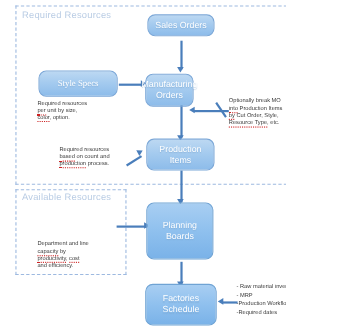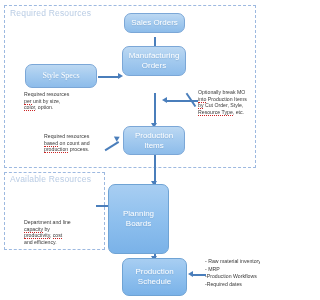--- a/index.html
+++ b/index.html
@@ -10,20 +10,21 @@
     width: 260px;
     height: 300px;
     background: #ffffff;
     font-family: "Liberation Sans", sans-serif;
     overflow: hidden;
   }
   #canvas {
     position: relative;
     width: 260px;
     height: 300px;
+    margin-left: 10px;
   }
 
   
   .region {
     position: absolute;
     border: 1px dashed #9db9e0;
     box-sizing: border-box;
   }
   .region-label {
     position: absolute;
@@ -137,28 +138,28 @@
   <div class="conn vline" style="left:154px; top:238px; height:20px;"></div>
   <div class="arrow arrow-down" style="left:151px; top:256px;"></div>
 
   <div class="conn hline" style="left:192px; top:274px; width:14px;"></div>
   <div class="arrow arrow-left" style="left:188px; top:270.5px;"></div>
 
   <div class="node" style="left:124px; top:13px; width:61px; height:20px;">Sales Orders</div>
 
   <div class="node" style="left:25px; top:64px; width:72px; height:24px;font-family:Liberation Serif, serif;">Style Specs</div>
 
-  <div class="node" style="left:122px; top:46px; width:64px; height:30px;">Manufacturing Orders</div>
+  <div class="node" style="left:122px; top:67px; width:44px; height:30px;">Manufacturing Orders</div>
 
   <div class="node" style="left:123px; top:126px; width:62px; height:29px;">Production Items</div>
 
 
-  <div class="node strong" style="left:108px; top:184px; width:61px; height:70px;">Planning Boards</div>
+  <div class="node strong" style="left:123px; top:184px; width:61px; height:52px;">Planning Boards</div>
 
-  <div class="node strong" style="left:122px; top:258px; width:65px; height:38px;">Production Schedule</div>
+  <div class="node strong" style="left:122px; top:258px; width:65px; height:38px;">Factories Schedule</div>
 
   <div class="note" style="left:24px; top:91px; width:70px;">
     <div>Required resources</div>
     <div><span class="sq">per</span> <span>unit by size,</span></div>
     <div><span class="sq">color</span><span>, option.</span></div>
   </div>
 
   <div class="note" style="left:44px; top:133px; width:72px;">
     <div>Required resources</div>
     <div><span class="sq">based</span> <span>on count and</span></div>

